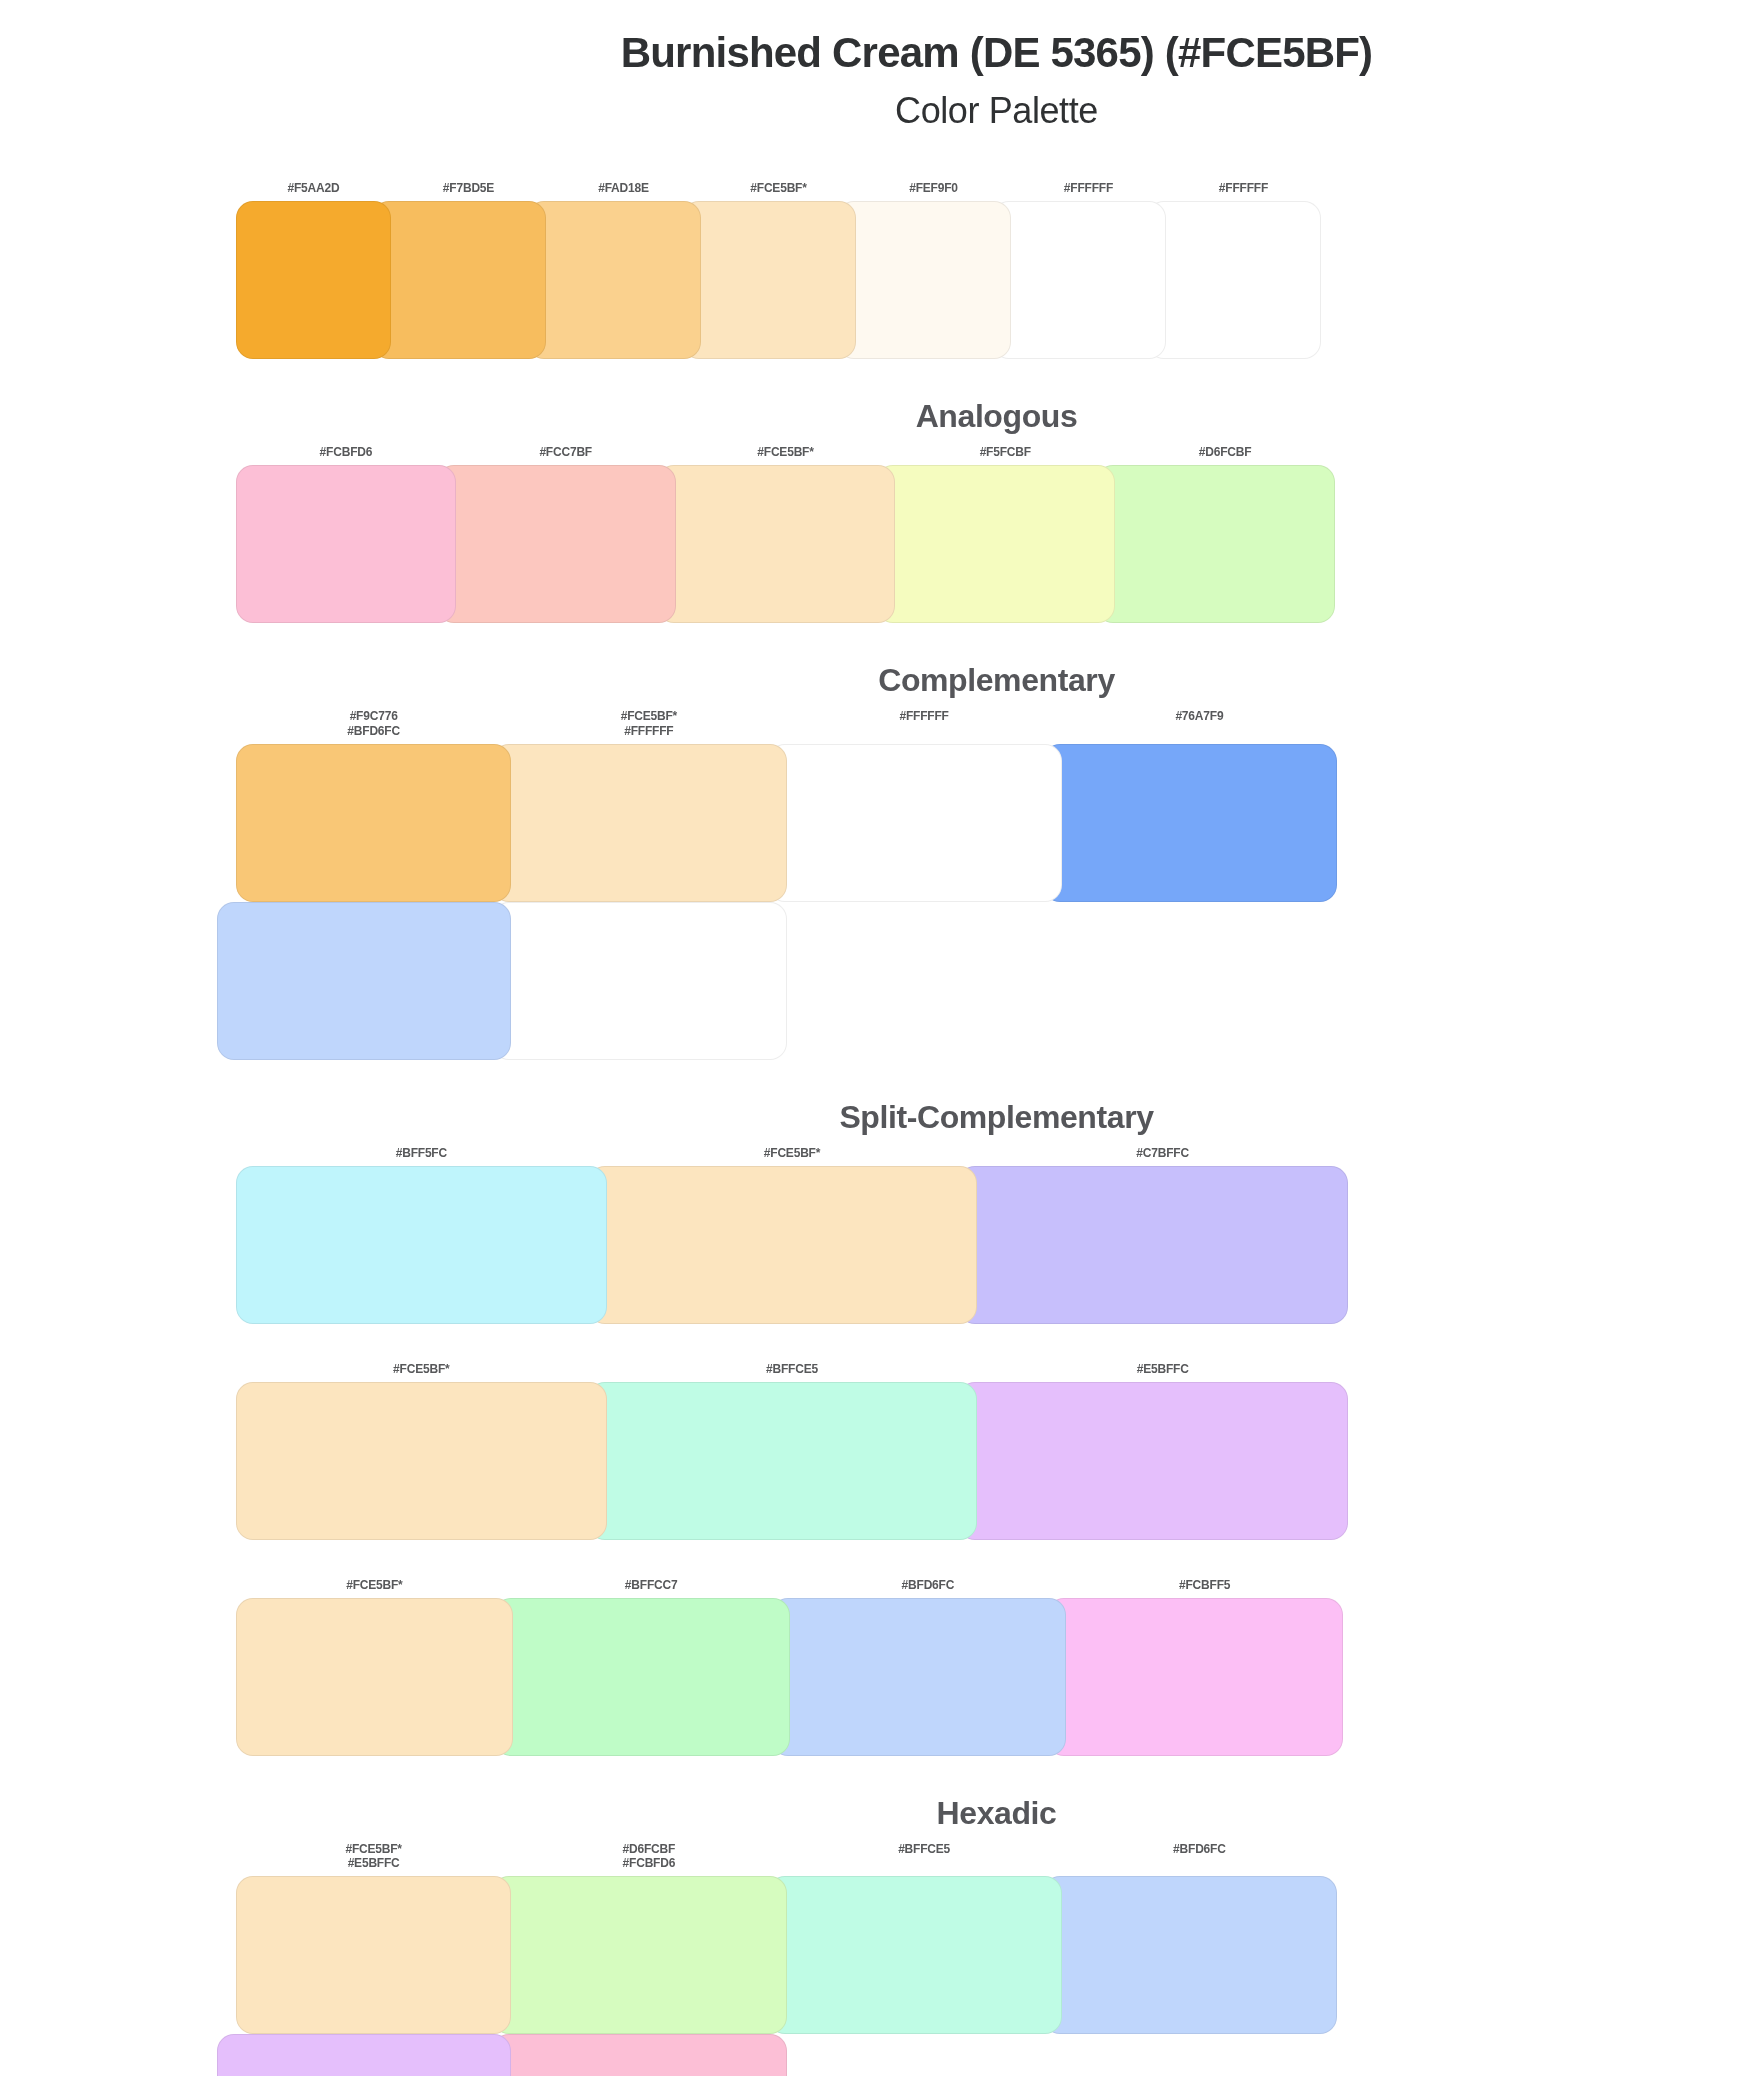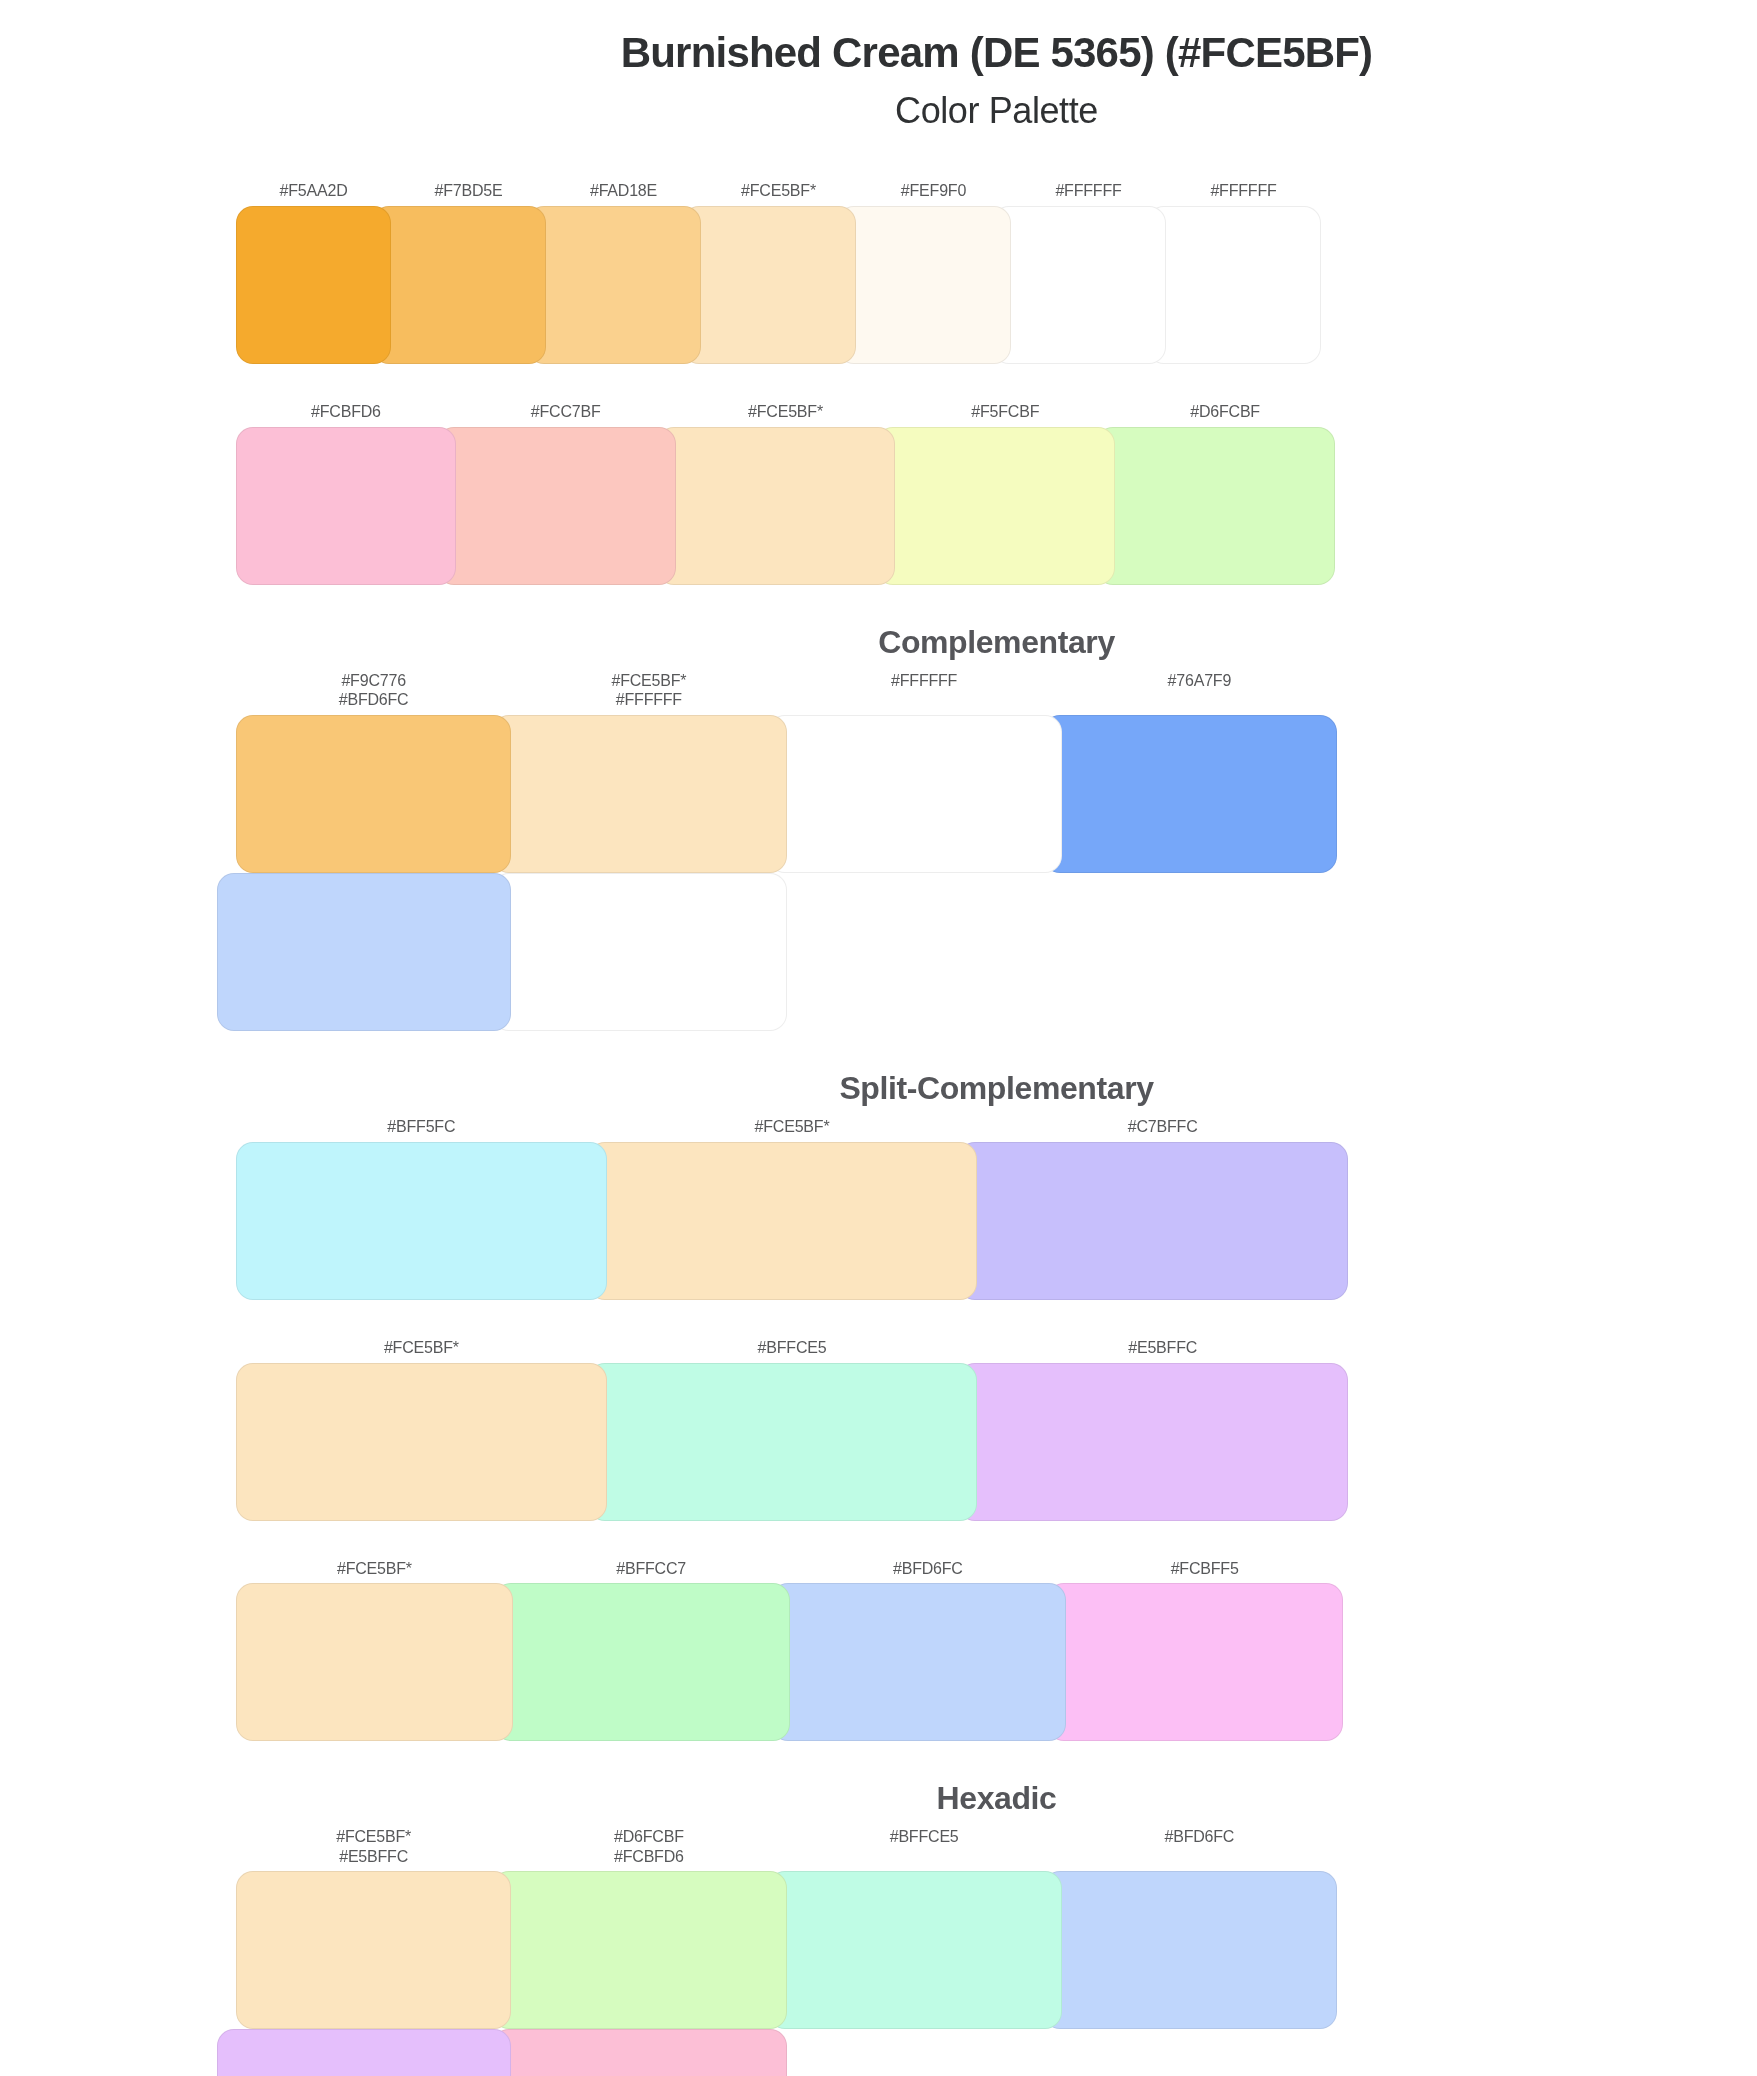--- a/index.html
+++ b/index.html
@@ -24,21 +24,21 @@
 
   h3.sec-title {
     margin: 0 0 9.6px 0; font-size: 32px; line-height: 1.2; font-weight: 700;
     color: #55565a; letter-spacing: -0.4px;
   }
 
   .labels {
     display: grid; margin: 0 0 5.6px 0;
   }
   .hexlabel {
-    font-size: 16px; line-height: 1.2; font-weight: 400; color: #57585a;
+    font-size: 12px; line-height: 1.2; font-weight: 700; color: #57585a;
     letter-spacing: -0.2px; white-space: nowrap;
   }
 
   .swatches { display: grid; }
   .cell { position: relative; }
   
   .cell:nth-child(1) { z-index: 9; }
   .cell:nth-child(2) { z-index: 8; }
   .cell:nth-child(3) { z-index: 7; }
   .cell:nth-child(4) { z-index: 6; }
@@ -101,20 +101,21 @@
       <div class="cell">
           <div class="swatch" style="background: rgb(255, 255, 255);"></div>
         </div>
       <div class="cell">
           <div class="swatch" style="background: rgb(255, 255, 255);"></div>
         </div>
     </div>
   </section>
 
   <section class="palette-section">
+    <h3 class="sec-title">Analogous</h3>
     <div class="labels cols-5 w5">
       <span class="hexlabel">#FCBFD6</span>
       <span class="hexlabel">#FCC7BF</span>
       <span class="hexlabel">#FCE5BF*</span>
       <span class="hexlabel">#F5FCBF</span>
       <span class="hexlabel">#D6FCBF</span>
     </div>
     <div class="swatches cols-5 w5">
       <div class="cell">
           <div class="swatch" style="background: rgb(252, 191, 214);"></div>

